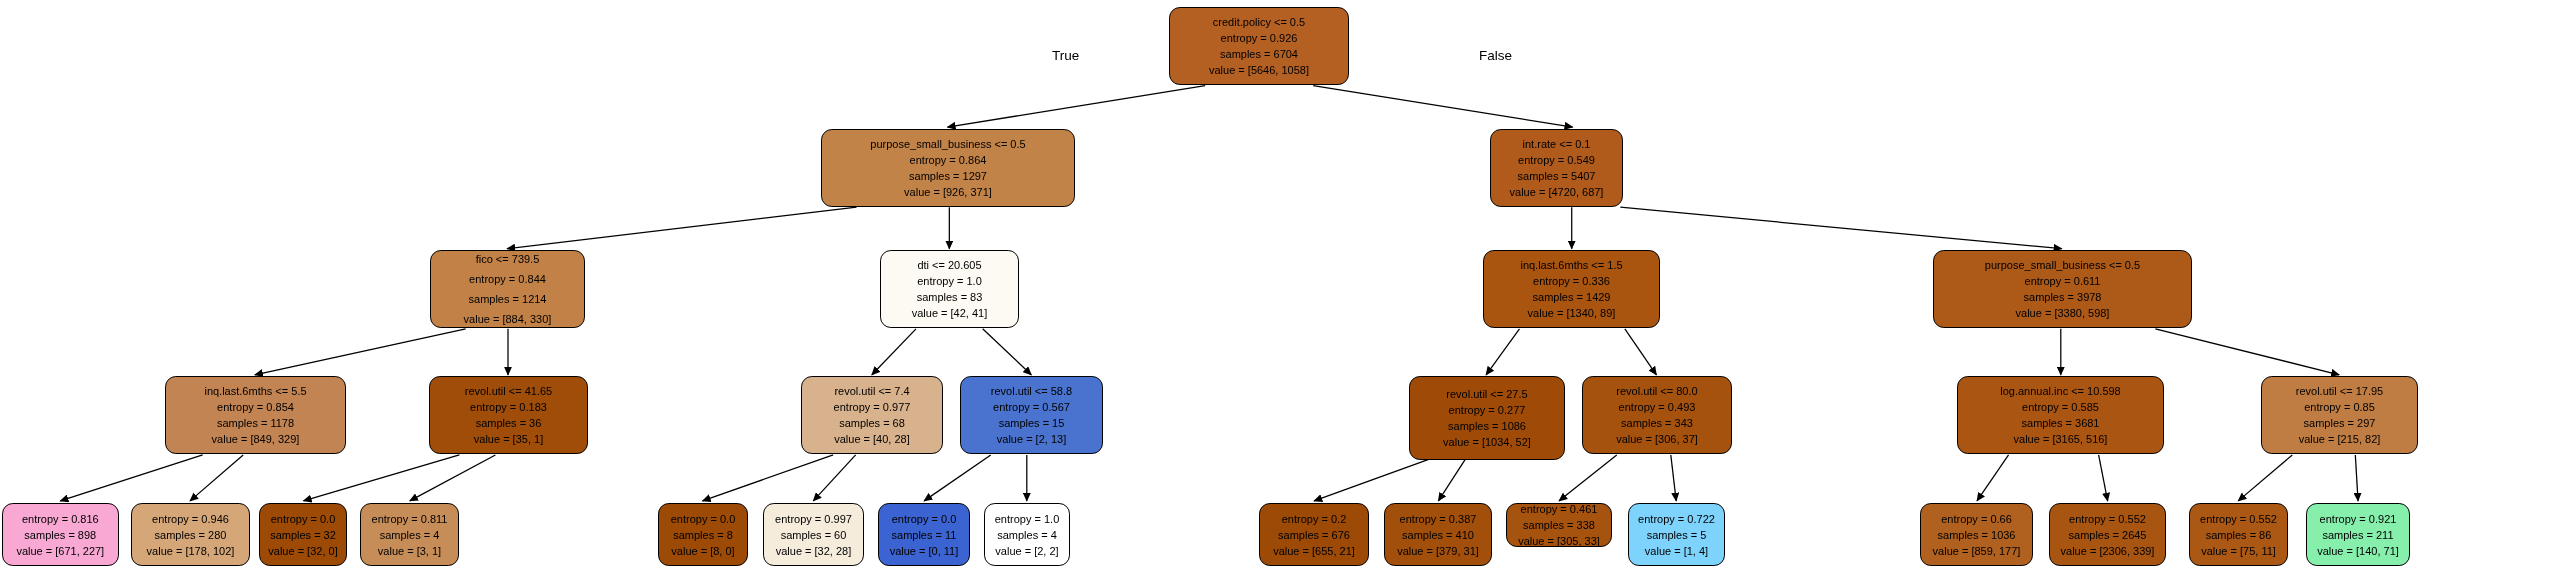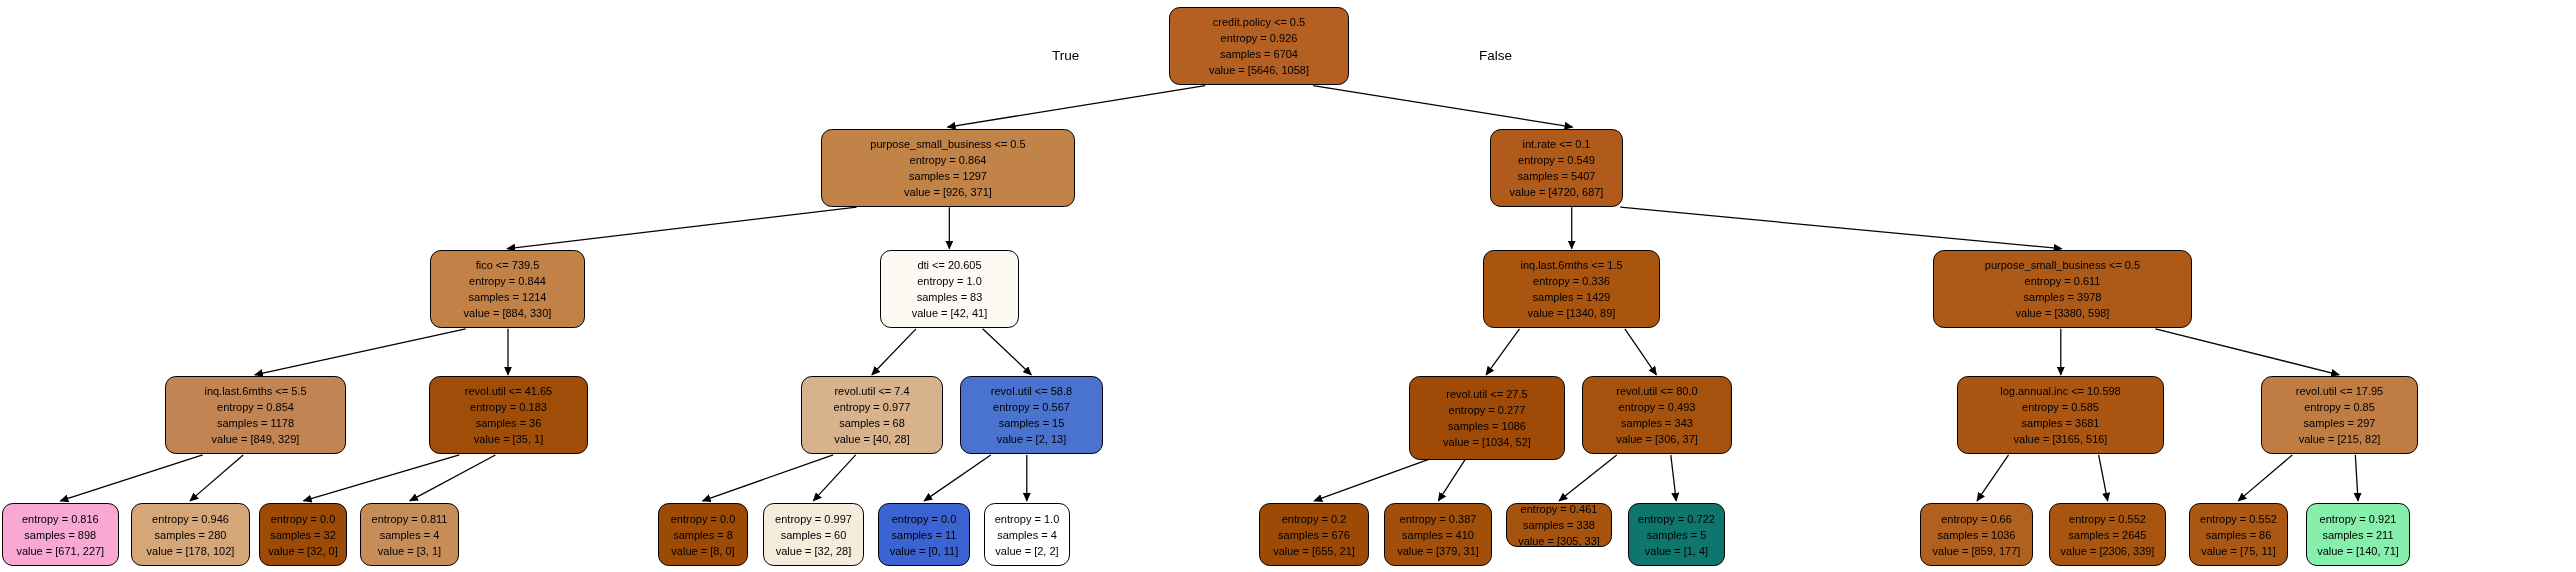--- a/index.html
+++ b/index.html
@@ -74,21 +74,21 @@
     <span>value = [926, 371]</span>
   </div>
 
   <div class="node" style="left: 1490px; top: 129px; width: 133px; height: 78px; background-color: rgb(176, 91, 28);">
     <span>int.rate &lt;= 0.1</span>
     <span>entropy = 0.549</span>
     <span>samples = 5407</span>
     <span>value = [4720, 687]</span>
   </div>
 
-  <div class="node" style="left: 430px; top: 250px; width: 155px; height: 78px; background-color: rgb(193, 129, 71);">
+  <div class="node" style="left: 430px; top: 250px; width: 155px; height: 78px; background-color: rgb(193, 129, 71); justify-content: space-between;">
     <span>fico &lt;= 739.5</span>
     <span>entropy = 0.844</span>
     <span>samples = 1214</span>
     <span>value = [884, 330]</span>
   </div>
 
   <div class="node" style="left: 880px; top: 250px; width: 139px; height: 78px; background-color: rgb(253, 249, 243);">
     <span>dti &lt;= 20.605</span>
     <span>entropy = 1.0</span>
     <span>samples = 83</span>
@@ -224,21 +224,21 @@
     <span>samples = 410</span>
     <span>value = [379, 31]</span>
   </div>
 
   <div class="node" style="left: 1506px; top: 503px; width: 106px; height: 44px; background-color: rgb(166, 83, 15);">
     <span>entropy = 0.461</span>
     <span>samples = 338</span>
     <span>value = [305, 33]</span>
   </div>
 
-  <div class="node" style="left: 1628px; top: 503px; width: 97px; height: 63px; background-color: #0f766e;">
+  <div class="node" style="left: 1628px; top: 503px; width: 97px; height: 63px; background-color: #7dd3fc;">
     <span>entropy = 0.722</span>
     <span>samples = 5</span>
     <span>value = [1, 4]</span>
   </div>
 
   <div class="node" style="left: 1920px; top: 503px; width: 113px; height: 63px; background-color: rgb(176, 96, 31);">
     <span>entropy = 0.66</span>
     <span>samples = 1036</span>
     <span>value = [859, 177]</span>
   </div>

